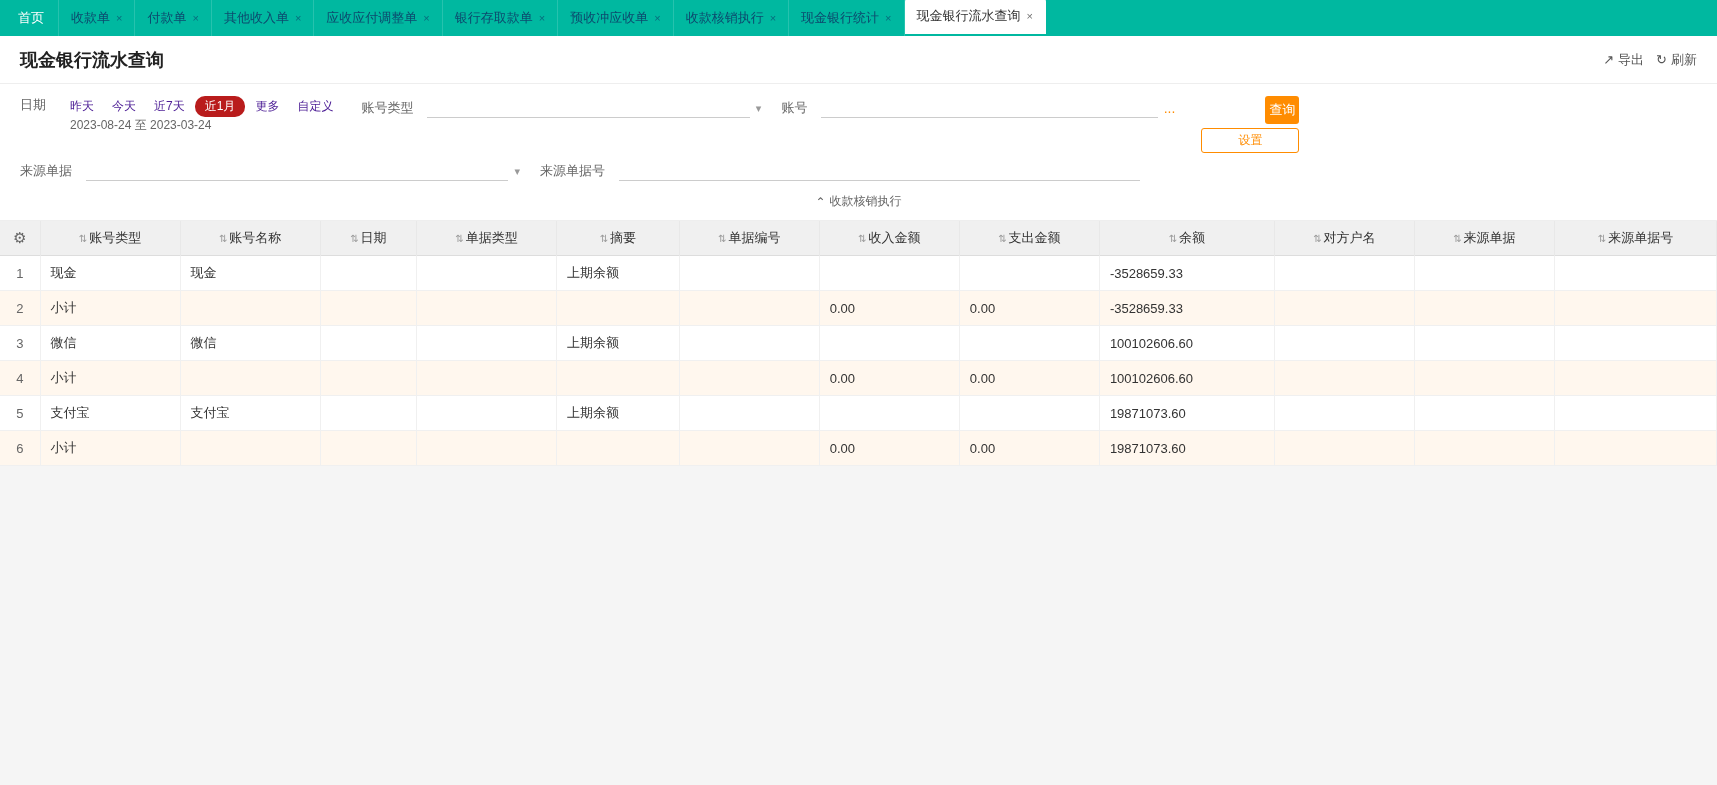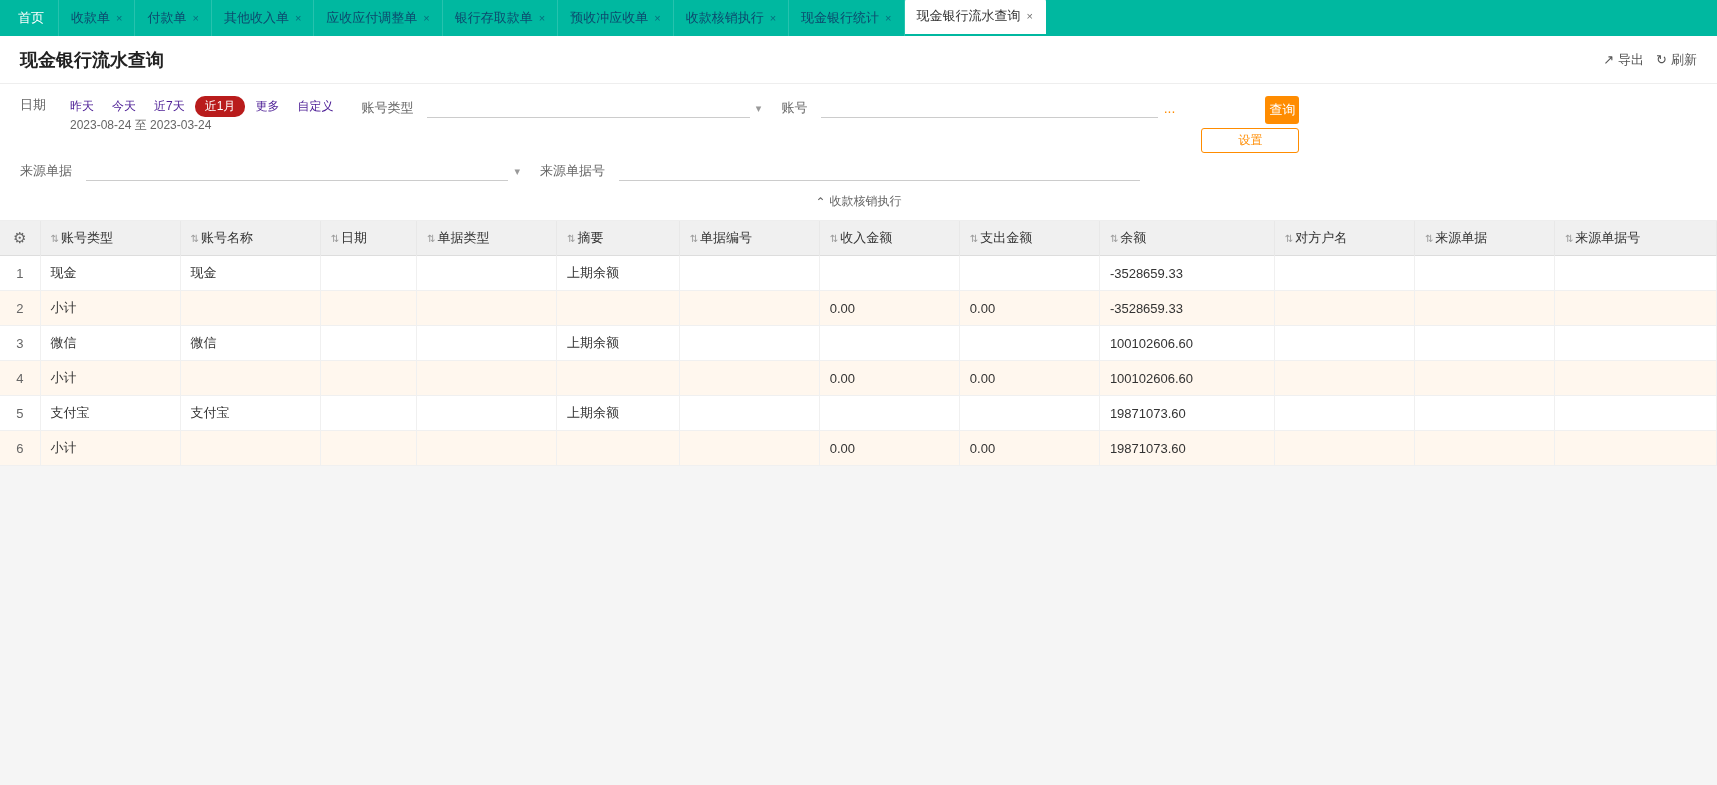--- a/index.html
+++ b/index.html
@@ -186,21 +186,21 @@
       width: 100%;
       border-collapse: collapse;
       font-size: 13px;
     }
     thead tr {
       background: #f0f0f0;
       border-bottom: 1px solid #ddd;
     }
     thead th {
       padding: 8px 10px;
-      text-align: left;
+      text-align: center;
       color: #333;
       font-weight: 500;
       white-space: nowrap;
       border-right: 1px solid #e8e8e8;
       cursor: pointer;
       position: relative;
     }
     thead th:first-child {
       width: 40px;
       text-align: center;

